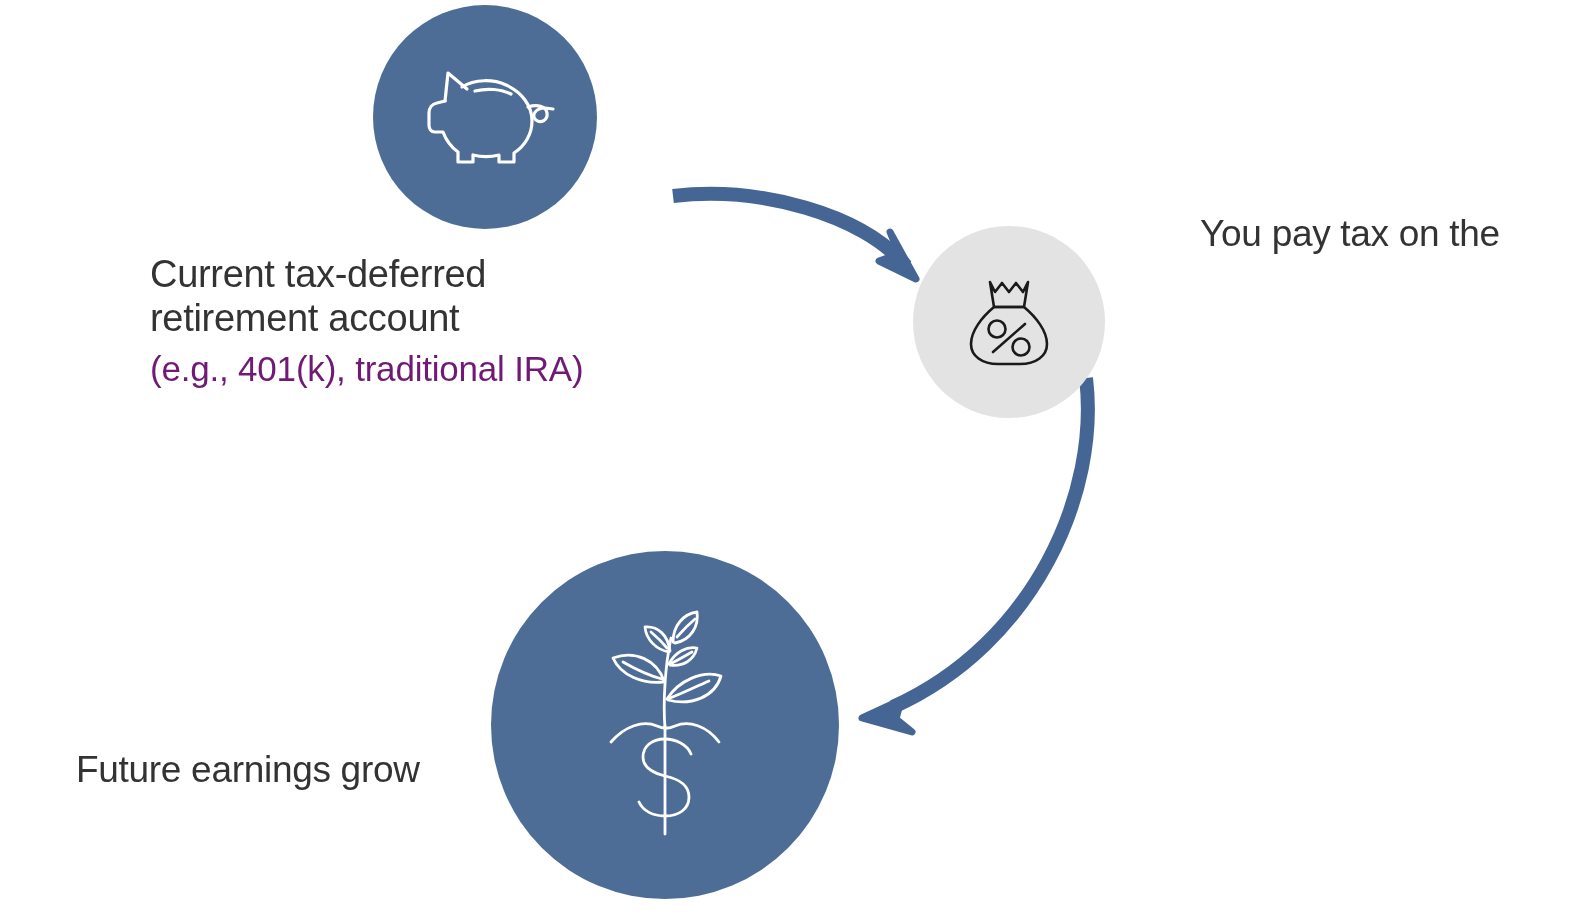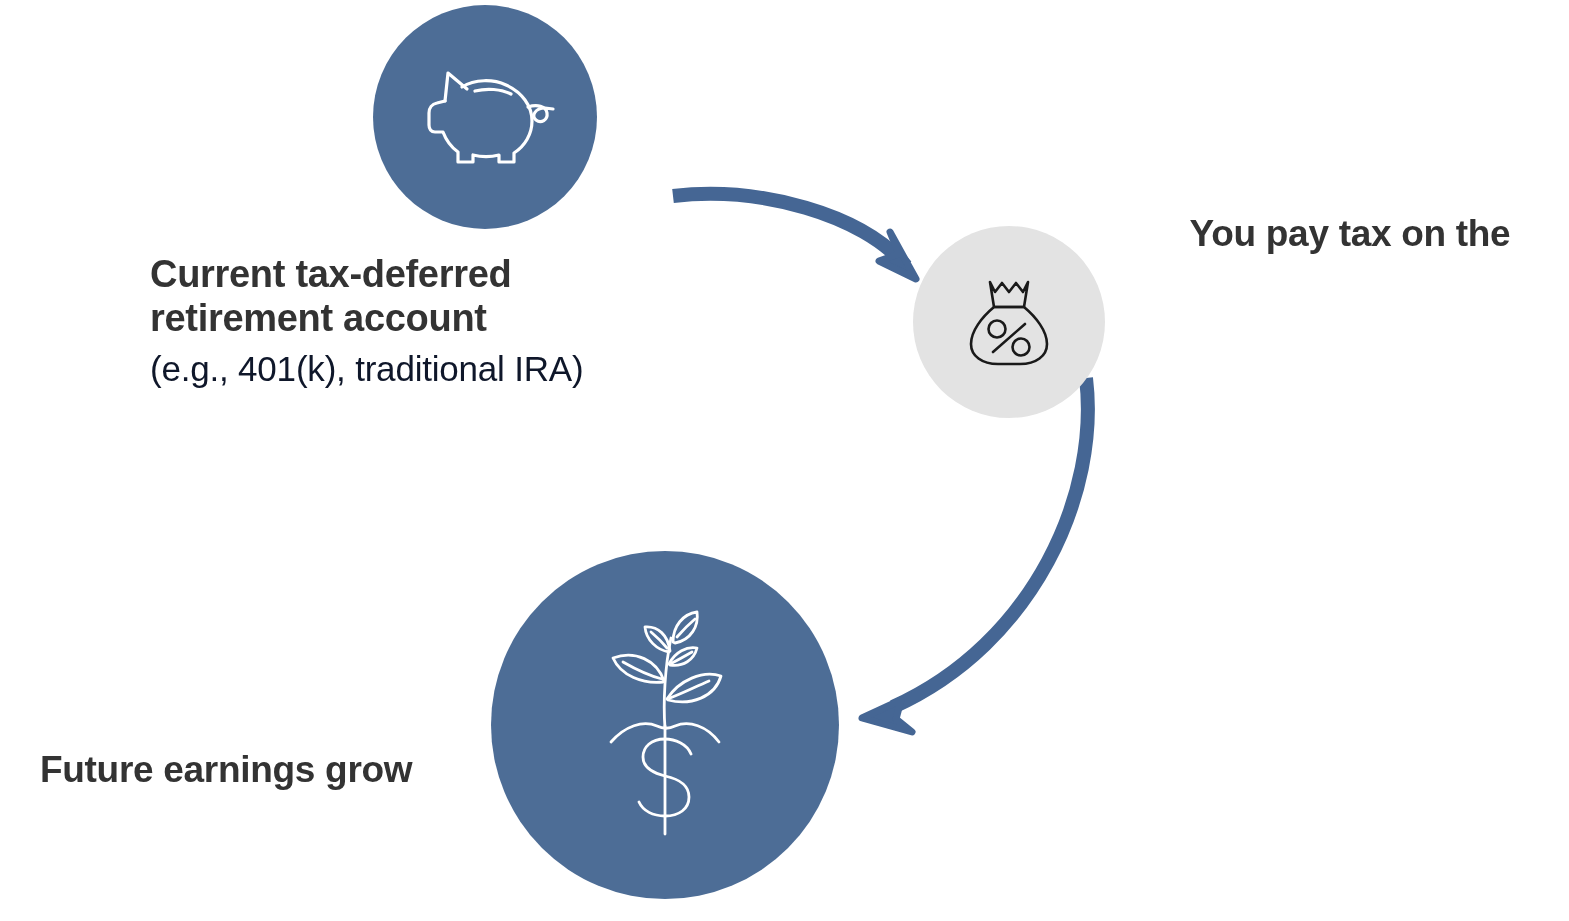--- a/index.html
+++ b/index.html
@@ -61,31 +61,31 @@
     pointer-events: none;
   }
 
   
   .caption {
     position: absolute;
     color: #333333;
     line-height: 1.17;
   }
   .caption .strong {
-    font-weight: bold;
+    font-weight: normal;
     font-size: 38px;
     letter-spacing: -0.3px;
     display: block;
   }
   .caption .sub {
     font-weight: normal;
     font-size: 35px;
     letter-spacing: -0.2px;
     display: block;
-    color: #0f172a;
+    color: #701a75;
     margin-top: 8px;
   }
 
   #caption-source {
     left: 150px;
     top: 252px;
     width: 690px;
     text-align: left;
   }
   #caption-tax {
@@ -94,21 +94,21 @@
     width: 420px;
     text-align: center;
   }
   #caption-tax .strong { font-size: 37px; }
   #caption-roth {
     left: 40px;
     top: 748px;
     width: 460px;
     text-align: left;
   }
-  #caption-roth .strong { font-size: 37px; }
+  #caption-roth .strong { font-size: 37px; margin-left: 36px; }
 </style>
 </head>
 <body>
 
 <div id="stage">
 
   <svg id="arrow-layer" viewBox="0 0 1569 921" width="1569" height="921" xmlns="http://www.w3.org/2000/svg">
 
     <g>
       <path d="M 673 196 C 760 186, 862 214, 906 266" fill="none" stroke="#456694" stroke-width="14" stroke-linecap="butt"></path>

